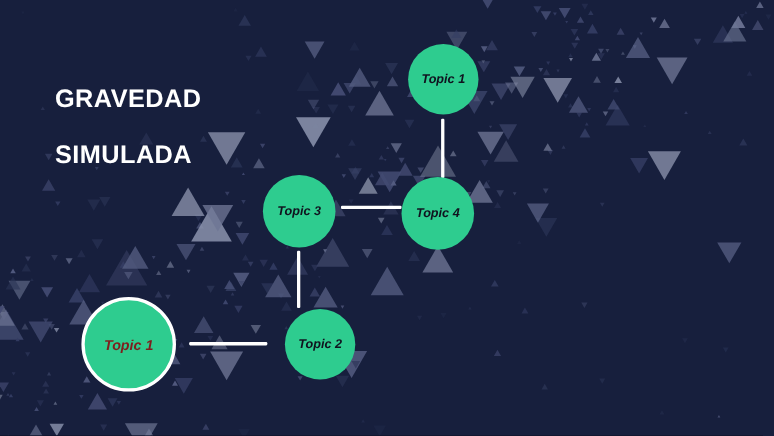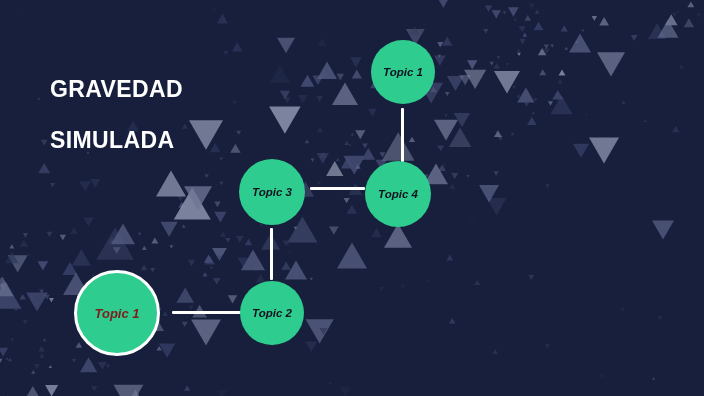--- a/index.html
+++ b/index.html
@@ -463,21 +463,21 @@
   <div id="connector-layer">
       <div class="connector" style="left: 172px; top: 311px; width: 71px; height: 3px;"></div>
       <div class="connector" style="left: 270px; top: 228px; width: 3px; height: 52px;"></div>
       <div class="connector" style="left: 310px; top: 187px; width: 55px; height: 3px;"></div>
       <div class="connector" style="left: 401px; top: 108px; width: 3px; height: 54px;"></div>
     </div>
   <div id="node-layer">
       <div class="node selected big" style="left: 74px; top: 270px; width: 86px; height: 86px; background: rgb(46, 204, 143);">
         <span class="node-label" style="color: #7f1d1d;">Topic 1</span>
       </div>
-      <div class="node" style="left: 240px; top: 281px; width: 64px; height: 64px; background: rgb(46, 204, 143);">
+      <div class="node" style="left: 259px; top: 281px; width: 64px; height: 64px; background: rgb(46, 204, 143);">
         <span class="node-label" style="color: rgb(16, 19, 31);">Topic 2</span>
       </div>
       <div class="node" style="left: 239px; top: 159px; width: 66px; height: 66px; background: rgb(46, 204, 143); align-items: center;">
         <span class="node-label" style="color: rgb(16, 19, 31);">Topic 3</span>
       </div>
       <div class="node" style="left: 365px; top: 161px; width: 66px; height: 66px; background: rgb(46, 204, 143);">
         <span class="node-label" style="color: rgb(16, 19, 31);">Topic 4</span>
       </div>
       <div class="node" style="left: 371px; top: 40px; width: 64px; height: 64px; background: rgb(46, 204, 143);">
         <span class="node-label" style="color: rgb(16, 19, 31);">Topic 1</span>

